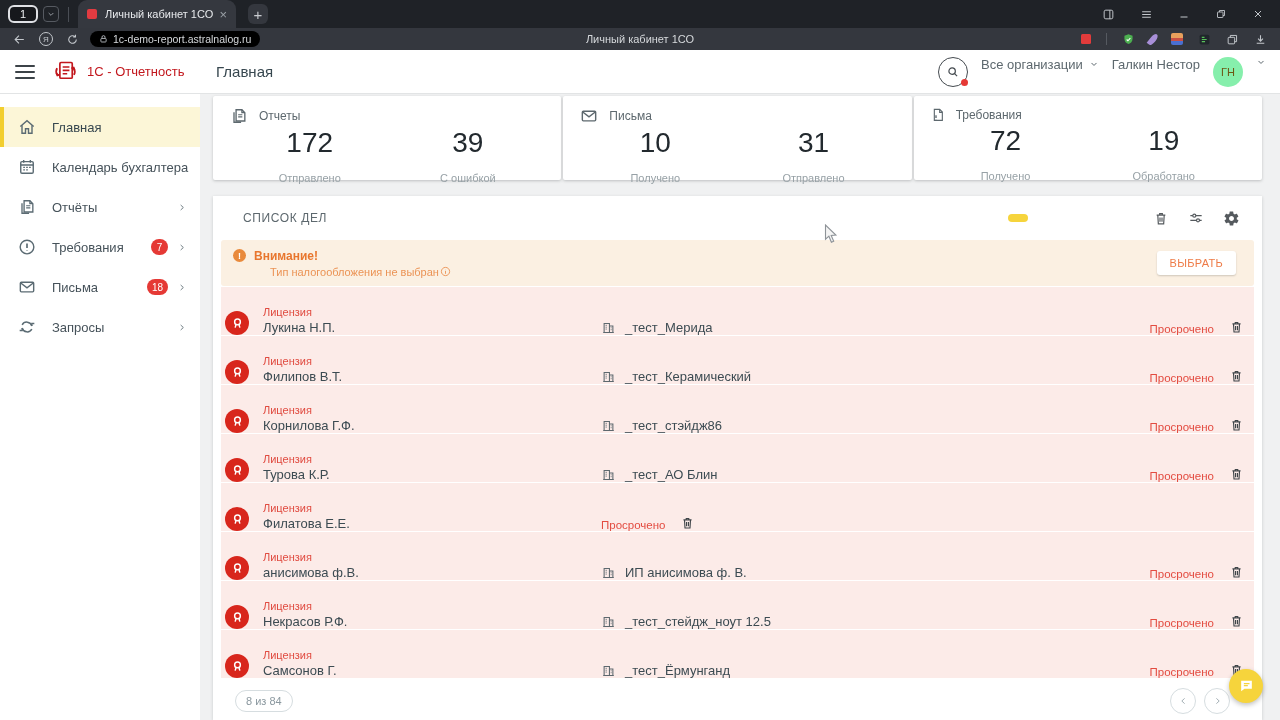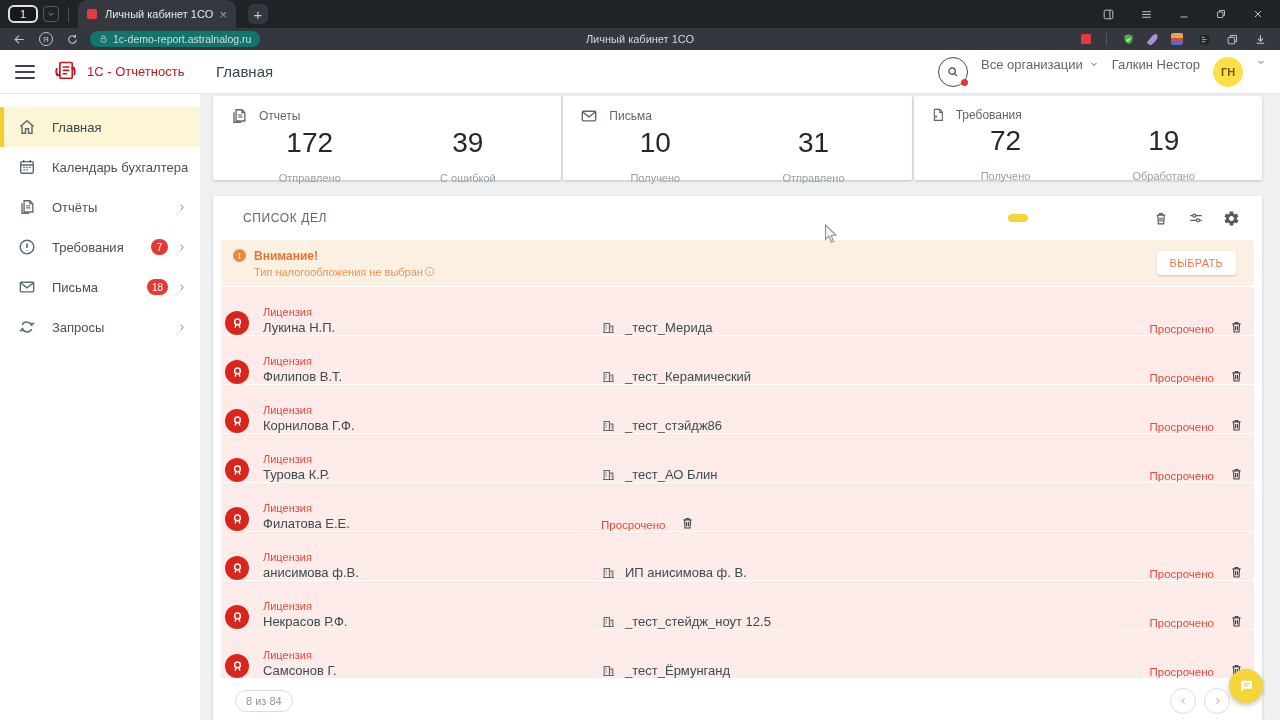--- a/index.html
+++ b/index.html
@@ -16,42 +16,42 @@
   .favicon { width:10px; height:10px; border-radius:2px; background:#e23b41; margin-right:8px; flex:none; }
   .tabtitle { font-size:11px; color:#e8eaed; white-space:nowrap; overflow:hidden; flex:1; }
   .tabclose { color:#9aa0a6; font-size:13px; margin-left:6px; line-height:1; }
   .newtab { margin-left:12px; width:20px; height:20px; border-radius:6px; background:#34373e; color:#c9ccd0; font-size:15px; display:flex; align-items:center; justify-content:center; }
   .tabbar-right { margin-left:auto; display:flex; align-items:center; gap:25px; margin-right:16px; color:#c3c7cc; }
   .tabbar-right .wicon { display:flex; align-items:center; justify-content:center; }
 
   #addrbar { position:absolute; left:0; top:28px; width:1280px; height:22px; background:#34373e; display:flex; align-items:center; }
   .nav-ic { color:#c3c7cc; margin-left:13px; display:flex; align-items:center; }
   .ya-circle { width:14px; height:14px; border:1.2px solid #c3c7cc; border-radius:50%; color:#c3c7cc; font-size:8px; display:flex; align-items:center; justify-content:center; margin-left:13px; }
-  .urlpill { margin-left:11px; height:16px; background:#0f766e; border-radius:8px; padding:0 9px; display:flex; align-items:center; gap:5px; }
+  .urlpill { margin-left:11px; height:16px; background:#000000; border-radius:8px; padding:0 9px; display:flex; align-items:center; gap:5px; }
   .urltext { font-size:10.5px; color:#d6d9dc; }
   .addr-title { position:absolute; left:50%; transform:translateX(-50%); font-size:11px; color:#d6d9dc; }
   .addr-right { position:absolute; right:13px; top:0; height:22px; display:flex; align-items:center; gap:15px; }
   .rec-sq { width:10px; height:10px; border-radius:1.5px; background:#e23b3b; }
   .addr-sep { width:1px; height:12px; background:#565a61; }
   .feather { width:6px; height:13px; border-radius:50% 50% 50% 0; background:#a88fd8; transform:rotate(38deg); }
   .ext1 { width:12px; height:12px; border-radius:2px; background:linear-gradient(180deg,#e8a05c 38%, #c94f43 38% 66%, #4a6fd0 66%); }
 
   
   #appheader { position:absolute; left:0; top:50px; width:1280px; height:44px; background:#fff; border-bottom:1px solid #e2e4e5; display:flex; align-items:center; z-index:2; }
   .burger { margin-left:15px; width:20px; display:flex; flex-direction:column; gap:4px; }
   .burger i { display:block; height:2px; background:#3c4348; border-radius:1px; }
   .logo { margin-left:17px; color:#c2171d; }
   .brand { margin-left:8px; font-size:13px; color:#c2171d; white-space:nowrap; }
   .pagetitle { position:absolute; left:216px; font-size:15px; color:#37474f; }
   .hdr-right { position:absolute; right:14px; display:flex; align-items:flex-start; gap:13px; }
   .search-btn { width:30px; height:30px; border:1.5px solid #454b50; border-radius:50%; display:flex; align-items:center; justify-content:center; color:#454b50; position:relative; }
   .search-btn .dot { position:absolute; right:-1px; bottom:0; width:7px; height:7px; border-radius:50%; background:#e53935; }
   .hdr-text { font-size:13px; color:#5d686e; display:flex; align-items:center; gap:6px; }
   .caret { color:#5d686e; display:flex; }
-  .avatar { width:30px; height:30px; border-radius:50%; background:#fde047; color:#6d5713; font-weight:bold; font-size:11px; display:flex; align-items:center; justify-content:center; }
+  .avatar { width:30px; height:30px; border-radius:50%; background:#86efac; color:#6d5713; font-weight:normal; font-size:11px; display:flex; align-items:center; justify-content:center; }
 
   
   #sidebar { position:absolute; left:0; top:94px; width:200px; bottom:0; background:#fff; padding-top:13px; }
   .sitem { height:40px; display:flex; align-items:center; position:relative; color:#46525a; padding-right:14px; }
   .sitem .ic { width:20px; height:20px; margin:0 15px 0 17px; color:#5b6b73; flex:none; }
   .sitem .label { font-size:13px; flex:1; white-space:nowrap; }
   .sitem .badge { background:#e53935; color:#fff; font-size:10px; height:16px; min-width:17px; padding:0 5px; border-radius:8px; display:flex; align-items:center; justify-content:center; margin-right:10px; }
   .sitem .chev { color:#5b6b73; display:flex; }
   .sitem.active { background:#fcf6d7; }
   .sitem.active::before { content:''; position:absolute; left:0; top:0; bottom:0; width:4px; background:#f2ce2e; }
@@ -74,21 +74,21 @@
   .filters { margin-left:auto; display:flex; align-items:center; gap:15px; }
   .chip { font-size:11px; color:#5d686e; padding:4px 10px; border-radius:11px; white-space:nowrap; }
   .chip.active { background:#f6d43c; color:#5f4d12; }
   .hicons { display:flex; align-items:center; gap:18px; margin-left:20px; color:#555a5e; }
 
   .warning { margin:0 8px; height:46px; flex:none; background:#fbf0e2; border-radius:3px; position:relative; display:flex; align-items:center; padding-left:12px; }
   .warn-col { display:flex; flex-direction:column; gap:3px; }
   .warn-row1 { display:flex; align-items:center; gap:8px; }
   .warn-circ { width:13px; height:13px; border-radius:50%; background:#e98a3c; color:#fff; font-size:9px; font-weight:bold; display:flex; align-items:center; justify-content:center; }
   .warn-title { font-size:12px; font-weight:bold; color:#e8762e; }
-  .warn-row2 { margin-left:21px; display:flex; gap:1px; font-size:11px; color:#eb9355; }
+  .warn-row2 { margin-left:37px; display:flex; gap:1px; font-size:11px; color:#eb9355; }
   .warn-info { color:#eb9355; display:flex; }
   .warn-btn { position:absolute; right:18px; top:50%; transform:translateY(-50%); background:#fff; border-radius:3px; padding:6px 13px; font-size:11px; color:#ee7b47; box-shadow:0 1px 2px rgba(0,0,0,.18); letter-spacing:.3px; }
 
   .rows { margin:1px 8px 0; display:flex; flex-direction:column; gap:1px; }
   .row { height:48px; background:#fcebe8; display:flex; align-items:flex-end; padding:0 10px 0 4px; }
   .row-avatar { width:24px; height:24px; border-radius:50%; background:#d8261c; flex:none; display:flex; align-items:center; justify-content:center; color:#fff; }
   .row-main { margin-left:14px; width:338px; }
   .row-type { font-size:11px; color:#e04b40; }
   .row-name { font-size:13px; color:#3c4b52; margin-top:2px; }
   .row-company { display:flex; align-items:center; gap:9px; font-size:13px; color:#3c4b52; flex:1; }

